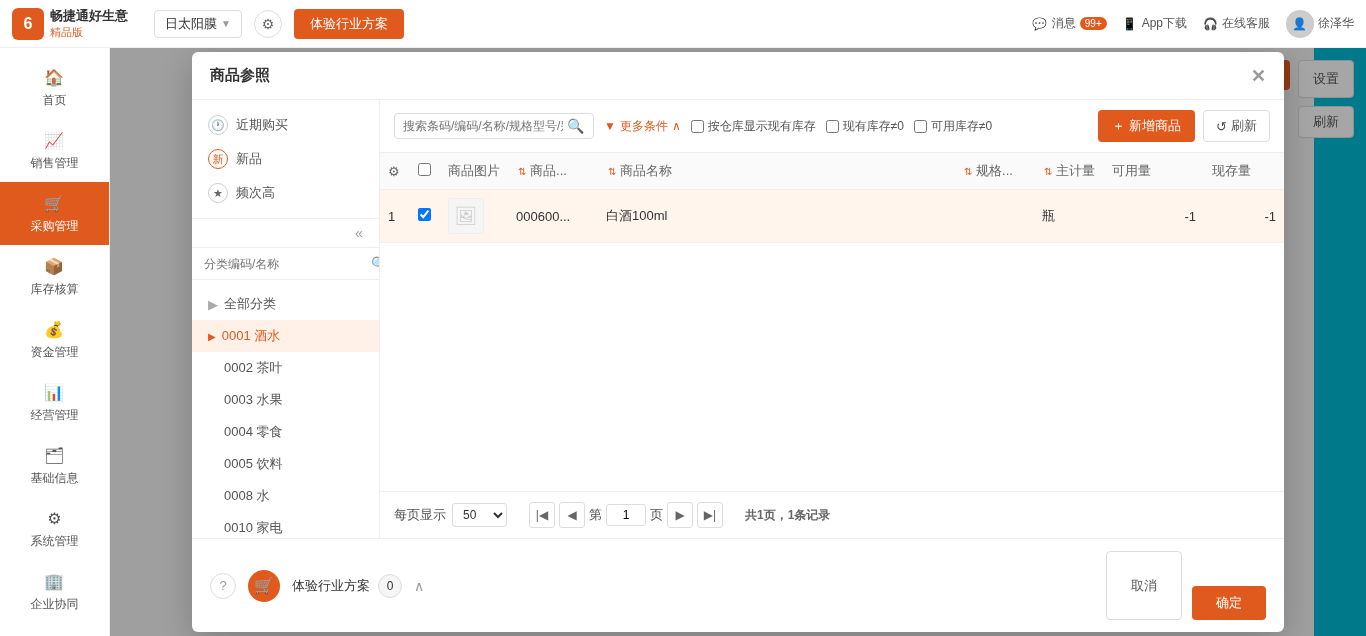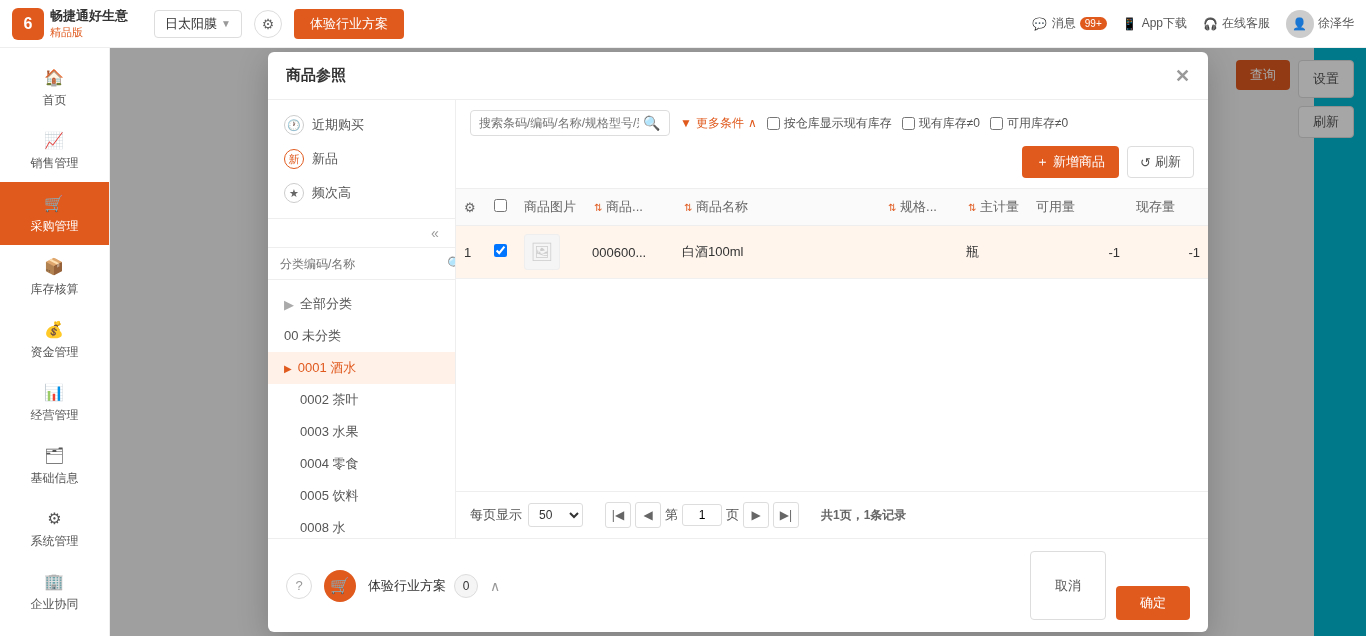--- a/index.html
+++ b/index.html
@@ -120,21 +120,21 @@
       display: flex;
       align-items: center;
       justify-content: center;
       z-index: 100;
     }
 
     
     .modal {
       background: #fff;
       border-radius: 6px;
-      width: 940px;
+      width: 1092px;
       max-height: 580px;
       display: flex;
       flex-direction: column;
       box-shadow: 0 8px 32px rgba(0,0,0,0.2);
       overflow: hidden;
     }
     .modal-header {
       display: flex;
       align-items: center;
       padding: 14px 18px;
@@ -586,23 +586,20 @@
 
             <div class="cat-search">
               <input type="text" placeholder="分类编码/名称" style="">
               <span class="cat-search-icon">🔍</span>
             </div>
 
             <div class="cat-tree">
               <div class="cat-tree-item">
                 <span style="color:#aaa;">▶</span>
                 <span>全部分类</span>
-              </div>
-              <div class="cat-tree-item">
-                <span>00 未分类</span>
               </div>
               <div class="cat-tree-item active">
                 <span class="cat-arrow">▶</span>
                 <span>0001 酒水</span>
               </div>
               <div class="cat-tree-item cat-indent">
                 <span>0002 茶叶</span>
               </div>
               <div class="cat-tree-item cat-indent">
                 <span>0003 水果</span>

